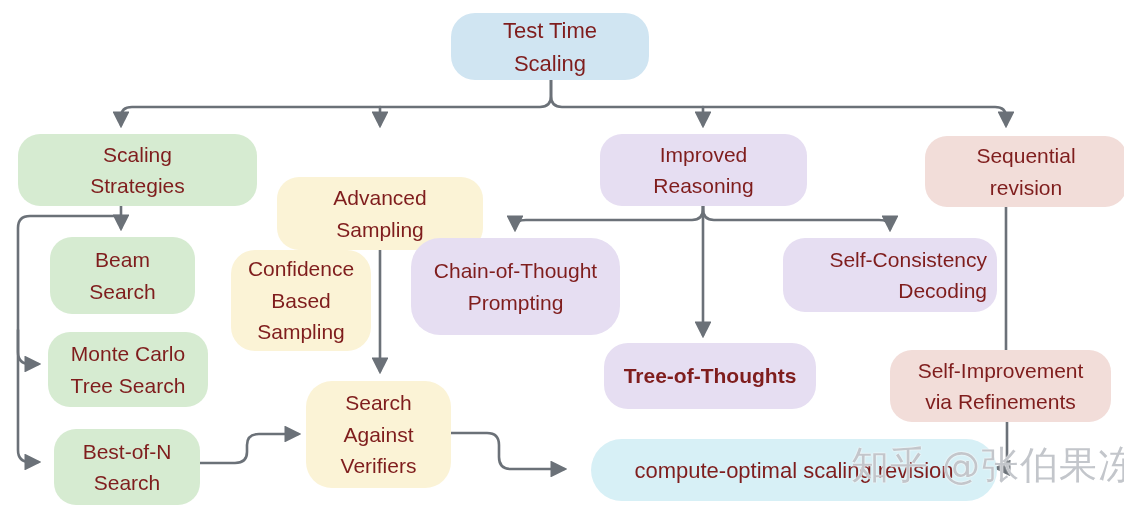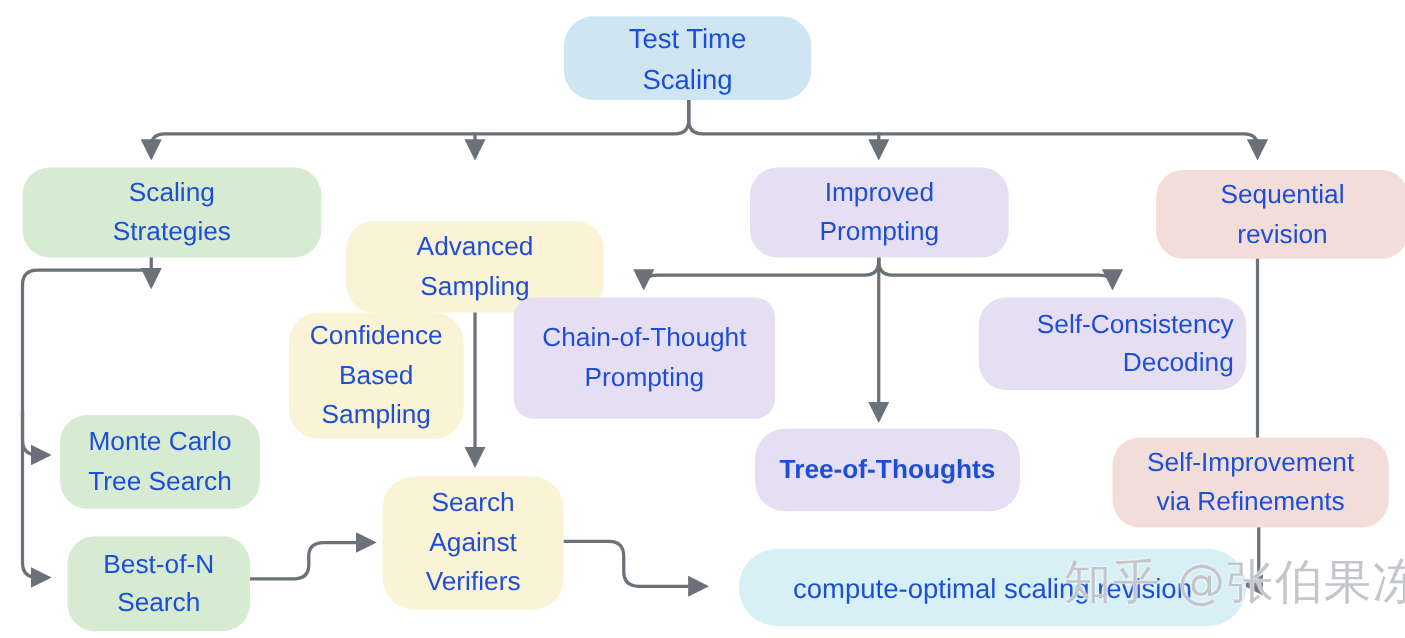--- a/index.html
+++ b/index.html
@@ -22,21 +22,21 @@
     fill:none;
     stroke:#6b7178;
     stroke-width:2.6;
     stroke-linecap:round;
   }
   .node{
     position:absolute;z-index:2;
     display:flex;align-items:center;justify-content:center;
     text-align:center;
     box-sizing:border-box;
-    color:#1d4ed8;
+    color:#7f1d1d;
     font-size:21px;
     line-height:1.5;
     border-radius:22px;
   }
   .node.root{font-size:22px;border-radius:24px;}
   .node.pill{border-radius:31px;font-size:22px;}
   #watermark{
     position:absolute;z-index:3;
     left:851px;top:440px;
     font-size:38px;
@@ -82,34 +82,35 @@
 
     <path class="edge" marker-end="url(#arrow)" d="M 450 433 H 487 Q 499 433 499 445 V 457 Q 499 469 511 469 H 564"></path>
   </svg>
 
   <div class="node root" style="left: 451px; top: 13px; width: 198px; height: 67px; padding: 0px 14px; background: rgb(208, 229, 242);">Test Time Scaling</div>
 
   <div class="node" style="left: 18px; top: 134px; width: 239px; height: 72px; padding: 0px 40px; background: rgb(214, 235, 209);">Scaling Strategies</div>
 
   <div class="node" style="left: 277px; top: 134px; width: 206px; height: 73px; padding: 0px 40px; background: rgb(251, 243, 214); margin-top: 43px;">Advanced Sampling</div>
 
-  <div class="node" style="left: 600px; top: 134px; width: 207px; height: 72px; padding: 0px 40px; background: rgb(230, 222, 242);">Improved Prompting</div>
+  <div class="node" style="left: 600px; top: 134px; width: 207px; height: 72px; padding: 0px 40px; background: rgb(230, 222, 242);">Improved Reasoning</div>
 
   <div class="node" style="left: 905px; top: 136px; width: 202px; height: 71px; padding: 0px 40px; background: rgb(242, 221, 217); margin-left: 20px;">Sequential revision</div>
 
+  <div class="node" style="left: 50px; top: 237px; width: 145px; height: 77px; padding: 0px 24px; background: rgb(214, 235, 209);">Beam Search</div>
 
   <div class="node" style="left: 48px; top: 332px; width: 160px; height: 75px; padding: 0px 8px; background: rgb(214, 235, 209);">Monte Carlo Tree Search</div>
 
   <div class="node" style="left: 54px; top: 429px; width: 146px; height: 76px; padding: 0px 10px; background: rgb(214, 235, 209);">Best-of-N Search</div>
 
   <div class="node" style="left: 231px; top: 250px; width: 140px; height: 101px; padding: 0px 8px; border-radius: 24px; background: rgb(251, 243, 214);">Confidence Based Sampling</div>
 
   <div class="node" style="left: 306px; top: 381px; width: 145px; height: 107px; padding: 0px 10px; border-radius: 26px; background: rgb(251, 243, 214);">Search Against Verifiers</div>
 
-  <div class="node" style="left: 411px; top: 238px; width: 209px; height: 97px; padding: 0px 6px; border-radius: 16px; background: rgb(230, 222, 242);">Chain-of-Thought Prompting</div>
+  <div class="node" style="left: 411px; top: 238px; width: 209px; height: 97px; padding: 0px 6px; border-radius: 29px; background: rgb(230, 222, 242);">Chain-of-Thought Prompting</div>
 
   <div class="node" style="left: 783px; top: 238px; width: 214px; height: 74px; padding: 0px 10px; background: rgb(230, 222, 242); text-align: right;">Self-Consistency Decoding</div>
 
   <div class="node" style="left: 604px; top: 343px; width: 212px; height: 66px; padding: 0px 10px; border-radius: 24px; background: rgb(230, 222, 242); font-weight: bold;">Tree-of-Thoughts</div>
 
   <div class="node" style="left: 890px; top: 350px; width: 221px; height: 72px; padding: 0px 20px; background: rgb(242, 221, 217);">Self-Improvement via Refinements</div>
 
   <div class="node pill" style="left: 591px; top: 439px; width: 406px; height: 62px; padding: 0px 20px; background: rgb(215, 240, 246);">compute-optimal scaling revision</div>
 
   <div id="watermark">知乎 @张伯果冻</div>

